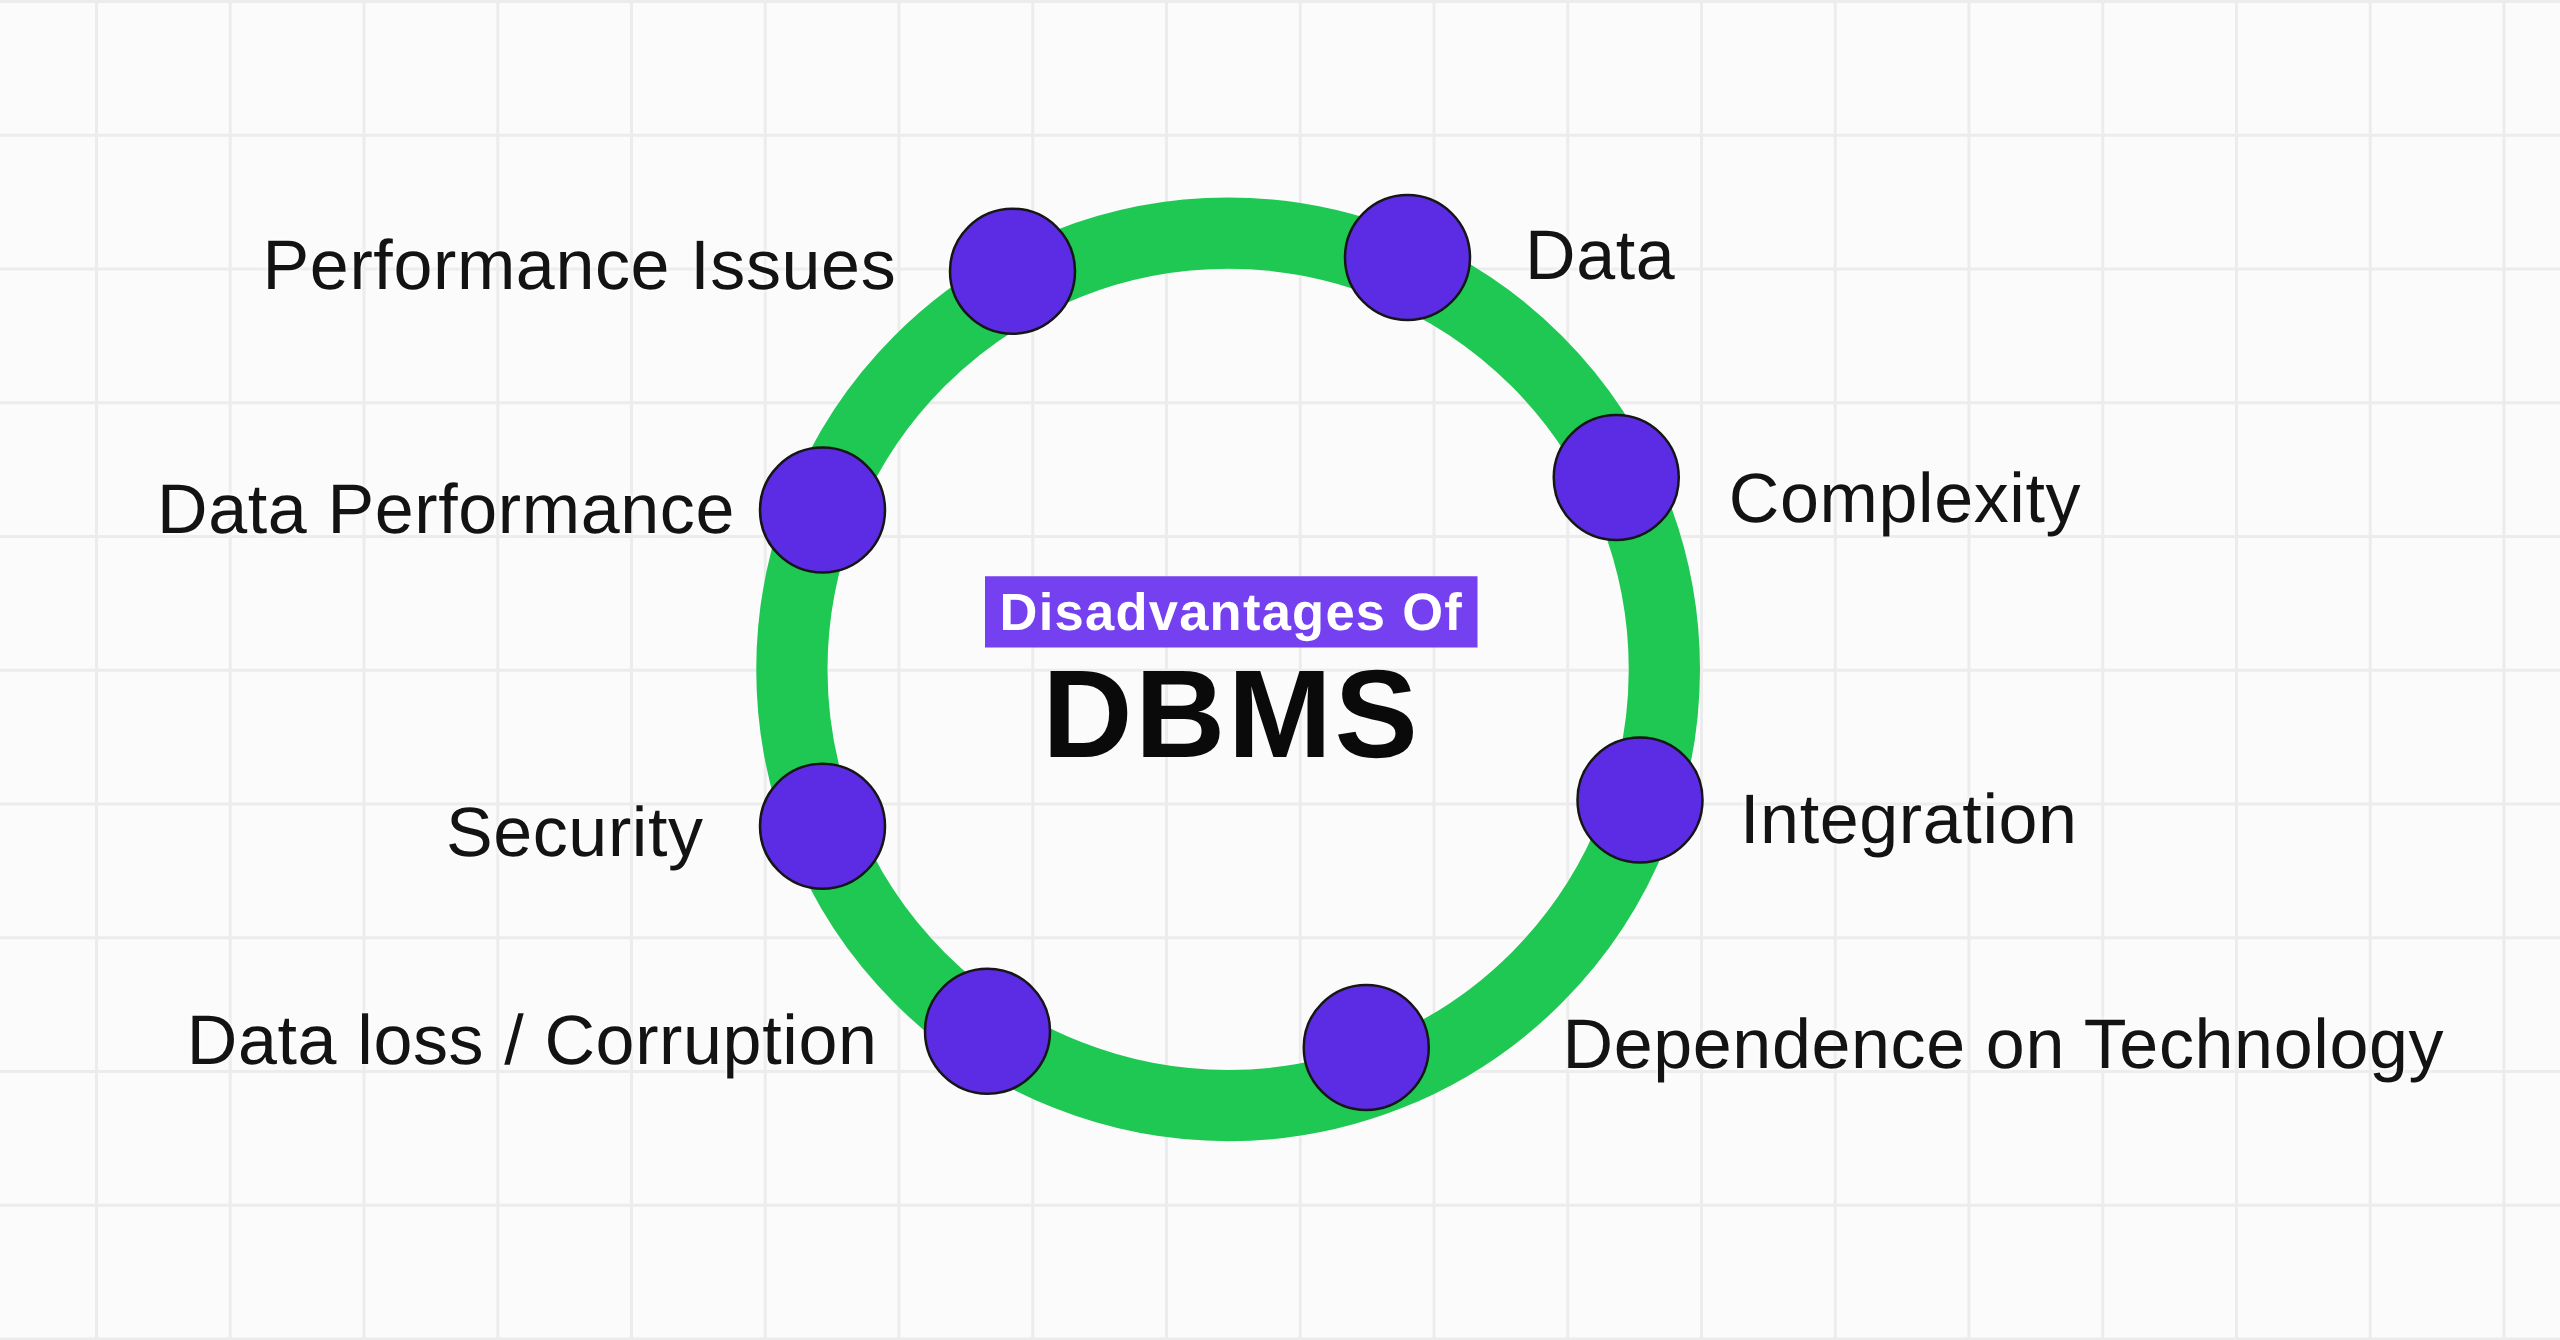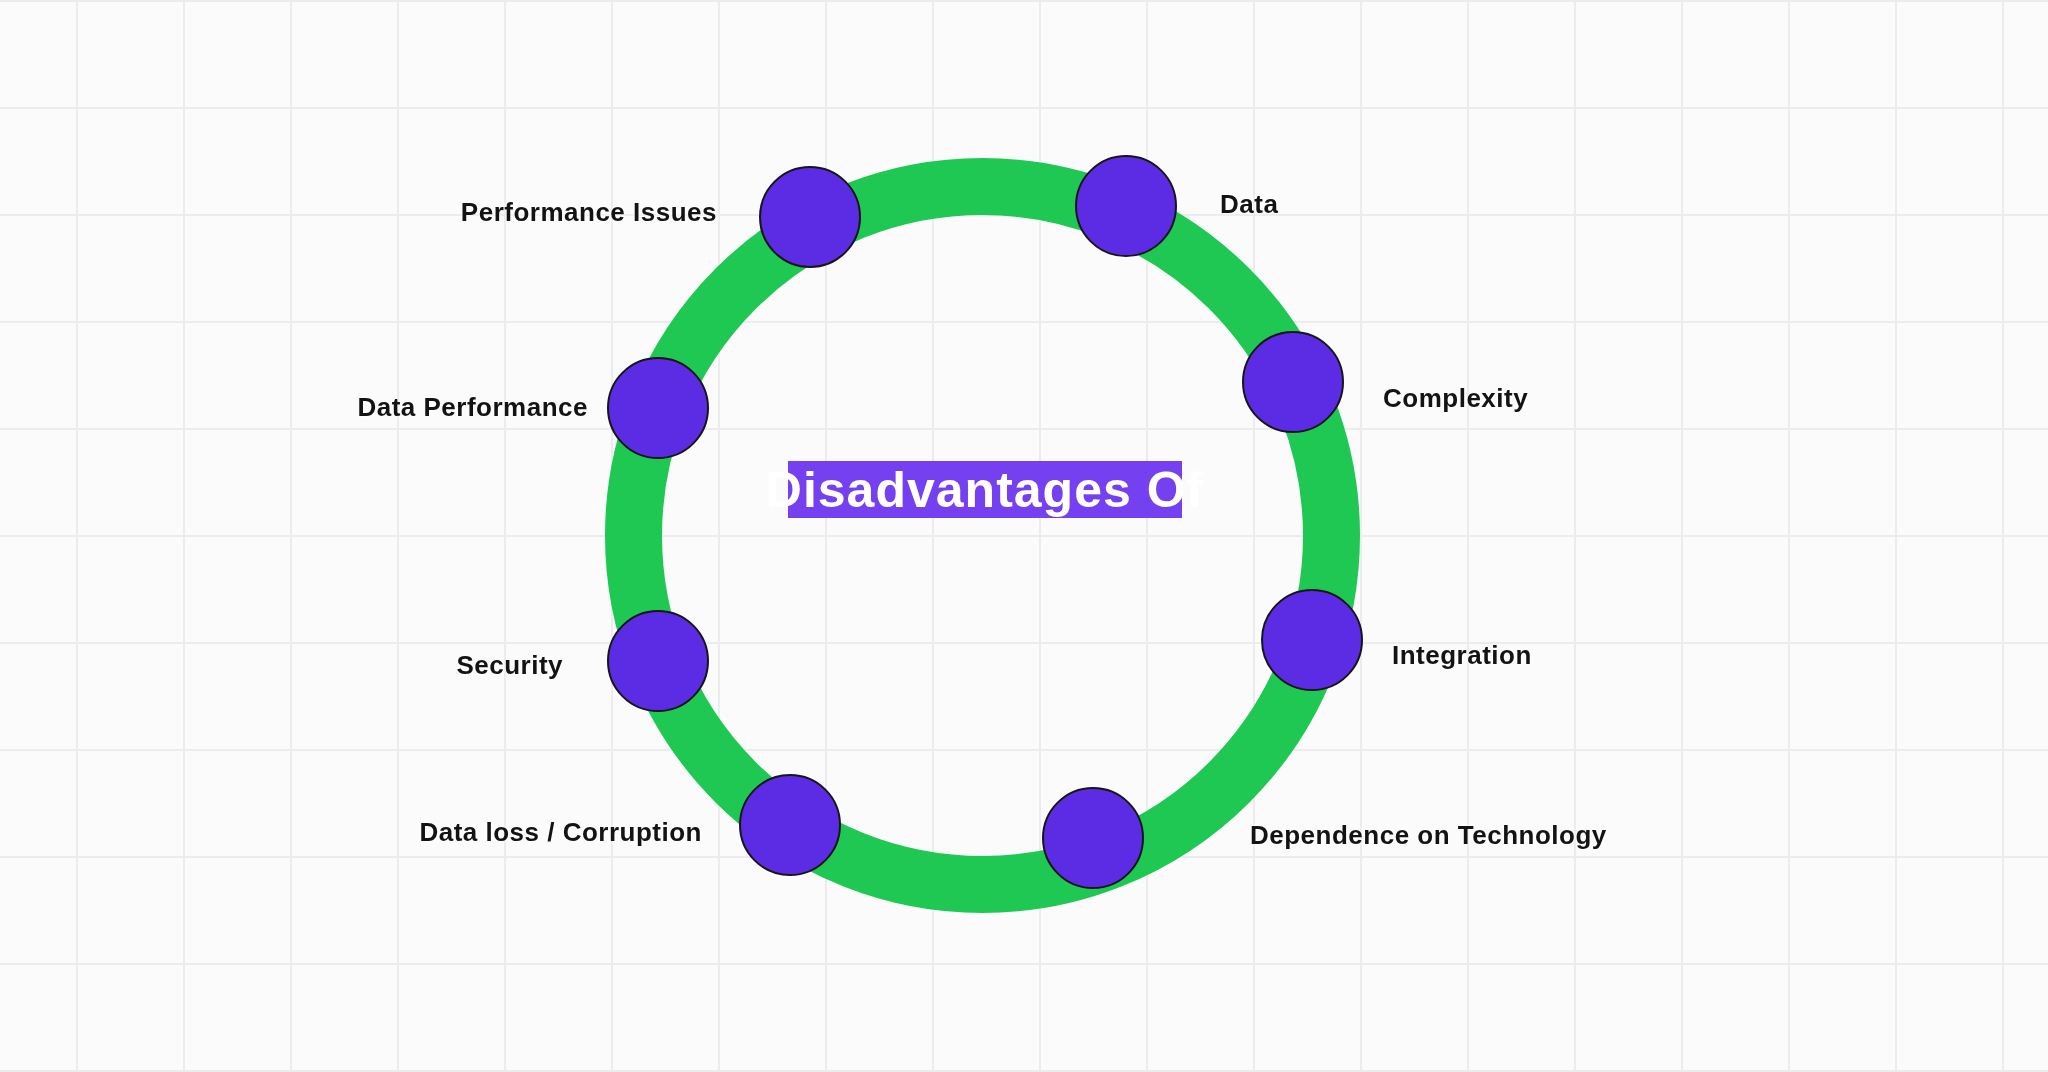--- a/index.html
+++ b/index.html
@@ -34,43 +34,43 @@
     height: 98px;
     background: var(--node, #5c2ce4);
     border: 2px solid #161616;
     border-radius: 50%;
     transform: translate(-50%, -50%);
   }
 
   .item-label {
     position: absolute;
     transform: translateY(-50%);
-    font-size: 26px;
-    font-weight: 700;
+    font-size: 56px;
+    font-weight: 400;
     color: var(--label, #131313);
     white-space: nowrap;
     letter-spacing: 0.5px;
     text-shadow: 0 0 5px rgba(255,255,255,0.9), 0 0 2px rgba(255,255,255,0.9);
   }
 
   .badge {
     position: absolute;
     left: 788px;
     top: 461px;
     width: 394px;
     height: 57px;
     background: var(--badge, #7440f0);
     display: flex;
     align-items: center;
     justify-content: center;
   }
 
   .badge-text {
     color: var(--badge-text, #ffffff);
-    font-size: 50px;
+    font-size: 42px;
     font-weight: 600;
     letter-spacing: 1px;
     white-space: nowrap;
   }
 
   .main-title {
     position: absolute;
     left: 985px;
     top: 572px;
     transform: translate(-50%, -50%);
@@ -84,20 +84,21 @@
 </head>
 <body>
 
 <div class="canvas">
   <div class="ring"></div>
 
   <div class="badge">
     <span class="badge-text">Disadvantages Of</span>
   </div>
 
+  <div class="main-title">DBMS</div>
 
   <div id="items-layer">
       <div class="node" style="left: 810px; top: 217px;"></div>
       <div class="item-label" style="right: 1331px; top: 212px;">Performance Issues</div>
       <div class="node" style="left: 1126px; top: 206px;"></div>
       <div class="item-label" style="left: 1220px; top: 204px;">Data</div>
       <div class="node" style="left: 658px; top: 408px;"></div>
       <div class="item-label" style="right: 1460px; top: 407px;">Data Performance</div>
       <div class="node" style="left: 1293px; top: 382px;"></div>
       <div class="item-label" style="left: 1383px; top: 398px;">Complexity</div>

